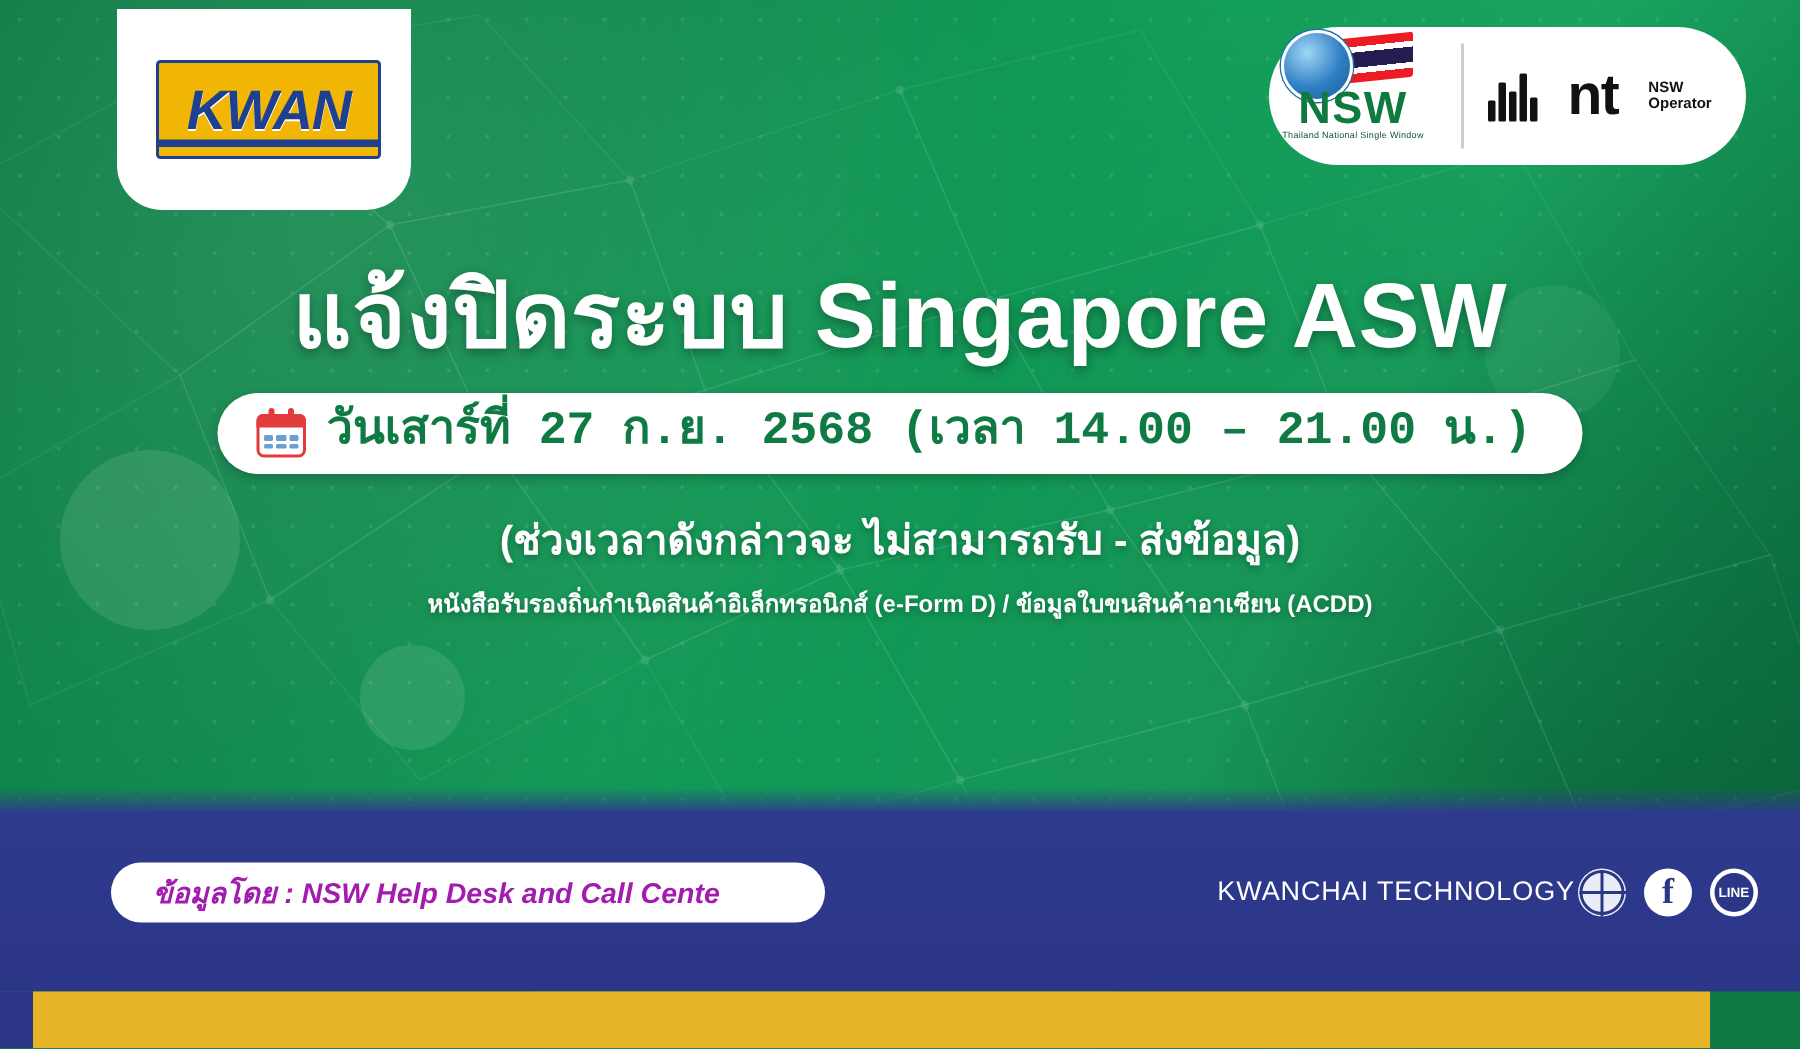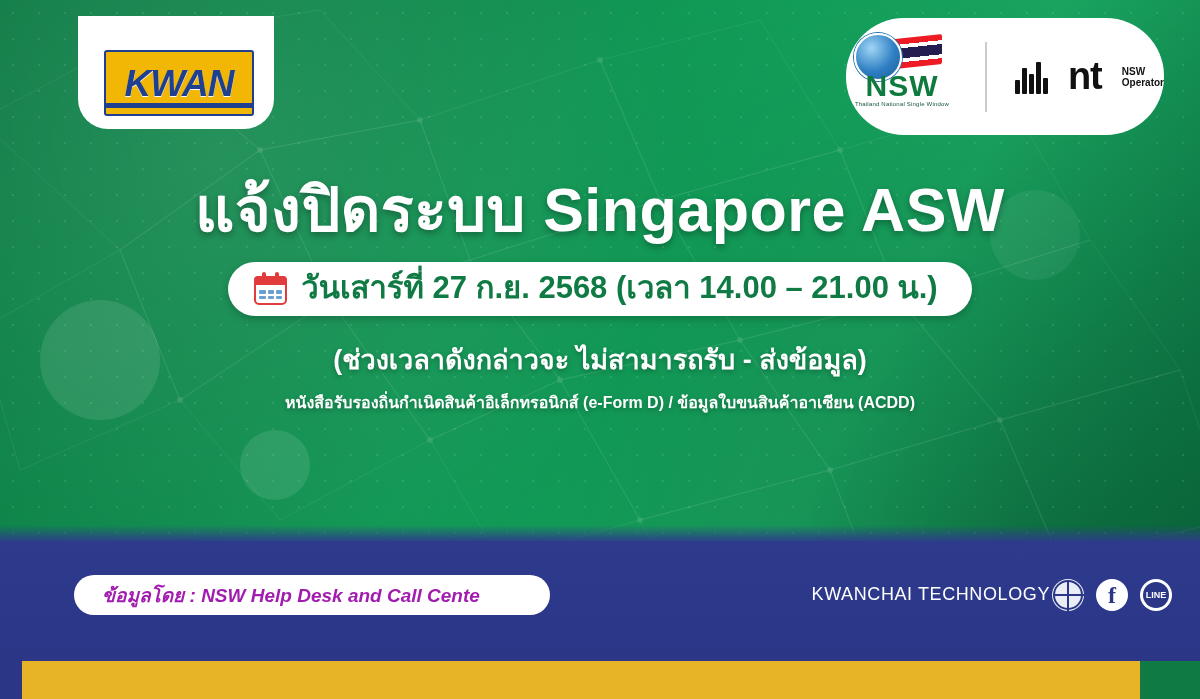--- a/index.html
+++ b/index.html
@@ -19,39 +19,39 @@
   .net{position:absolute;inset:0;opacity:.30;pointer-events:none;}
   .dots{position:absolute;inset:0;pointer-events:none;opacity:.45;
     background-image:radial-gradient(rgba(255,255,255,.22) 1px, rgba(255,255,255,0) 1.6px);
     background-size:26px 26px;}
   .bokeh{position:absolute;border-radius:50%;background:rgba(255,255,255,.10);pointer-events:none;}
 
   
   .logo-card{
     position:absolute;background:#ffffff;border-radius:0 0 26px 0;
   }
-  .kwan-card{left:78px;top:16px;width:196px;height:113px;border-radius:0 0 30px 30px;}
+  .kwan-card{left:78px;top:6px;width:196px;height:134px;border-radius:0 0 30px 30px;}
   .kwan-logo{
     position:absolute;left:26px;top:34px;width:146px;height:62px;
     background:#f2b705;border:2px solid #1f3f8f;border-radius:3px;
     display:flex;align-items:center;justify-content:center;overflow:hidden;
   }
   .kwan-logo .txt{
     font-family:"Liberation Sans", sans-serif;font-weight:bold;font-style:italic;
     font-size:37px;letter-spacing:-1px;color:#1f3f8f;line-height:1;
     text-shadow:0 1px 0 #fff;
   }
   .kwan-logo .bar{
     position:absolute;left:0;right:0;bottom:6px;height:5px;background:#1f3f8f;
   }
 
   .right-card{
-    position:absolute;right:36px;top:18px;width:318px;height:117px;
+    position:absolute;right:36px;top:18px;width:318px;height:92px;
     background:#ffffff;border-radius:58px;
-    display:flex;align-items:center;justify-content:space-between;gap:16px;
+    display:flex;align-items:center;justify-content:flex-start;gap:16px;
   }
   .nsw-mark{width:112px;height:84px;position:relative;display:flex;flex-direction:column;align-items:center;justify-content:center;}
   .nsw-globe{width:44px;height:44px;border-radius:50%;
     background:radial-gradient(circle at 35% 30%, #9fd6f5 0%, #2f7fc4 55%, #1b5e96 100%);
     position:absolute;left:8px;top:-2px;border:2px solid #ffffff;box-shadow:0 0 0 1px #1f6fae;}
   .nsw-flag{position:absolute;left:40px;top:2px;width:56px;height:30px;
     background:linear-gradient(#ed1c24 0 20%,#ffffff 20% 33%,#241d4f 33% 67%,#ffffff 67% 80%,#ed1c24 80% 100%);
     transform:skewY(-6deg);border-radius:2px;}
   .nsw-word{position:absolute;left:0;right:0;top:36px;text-align:center;
     font-weight:bold;font-size:30px;color:#0f7a3d;letter-spacing:1px;line-height:1;}
@@ -72,20 +72,21 @@
     letter-spacing:.5px;
   }
   .h2{
     margin-top:6px;font-size:37px;font-weight:bold;line-height:1.2;
     text-shadow:0 2px 6px rgba(0,0,0,.30);
   }
   .datepill{
     margin:18px auto 0;display:inline-flex;align-items:flex-end;gap:14px;
     background:#ffffff;border-radius:32px;padding:9px 34px 11px 26px;
     box-shadow:0 3px 8px rgba(0,0,0,.22);
+    font-family:Liberation Mono, monospace;
   }
   .cal-icon{width:33px;height:33px;position:relative;display:inline-block;}
   .cal-icon .body{position:absolute;inset:4px 0 0 0;background:#fff;border:2.5px solid #e23b3b;border-radius:5px;}
   .cal-icon .top{position:absolute;left:0;right:0;top:4px;height:9px;background:#e23b3b;border-radius:4px 4px 0 0;}
   .cal-icon .ring{position:absolute;width:4px;height:8px;background:#e23b3b;border-radius:2px;top:0;}
   .cal-icon .r1{left:8px;} .cal-icon .r2{right:8px;}
   .cal-icon .grid{position:absolute;left:5px;right:5px;top:18px;display:grid;grid-template-columns:repeat(3,1fr);gap:2px;}
   .cal-icon .grid i{display:block;height:3.5px;background:#6b9fd4;border-radius:1px;}
   .date-text{font-size:31px;font-weight:bold;color:#0f7a43;line-height:1.1;white-space:nowrap;}
 

